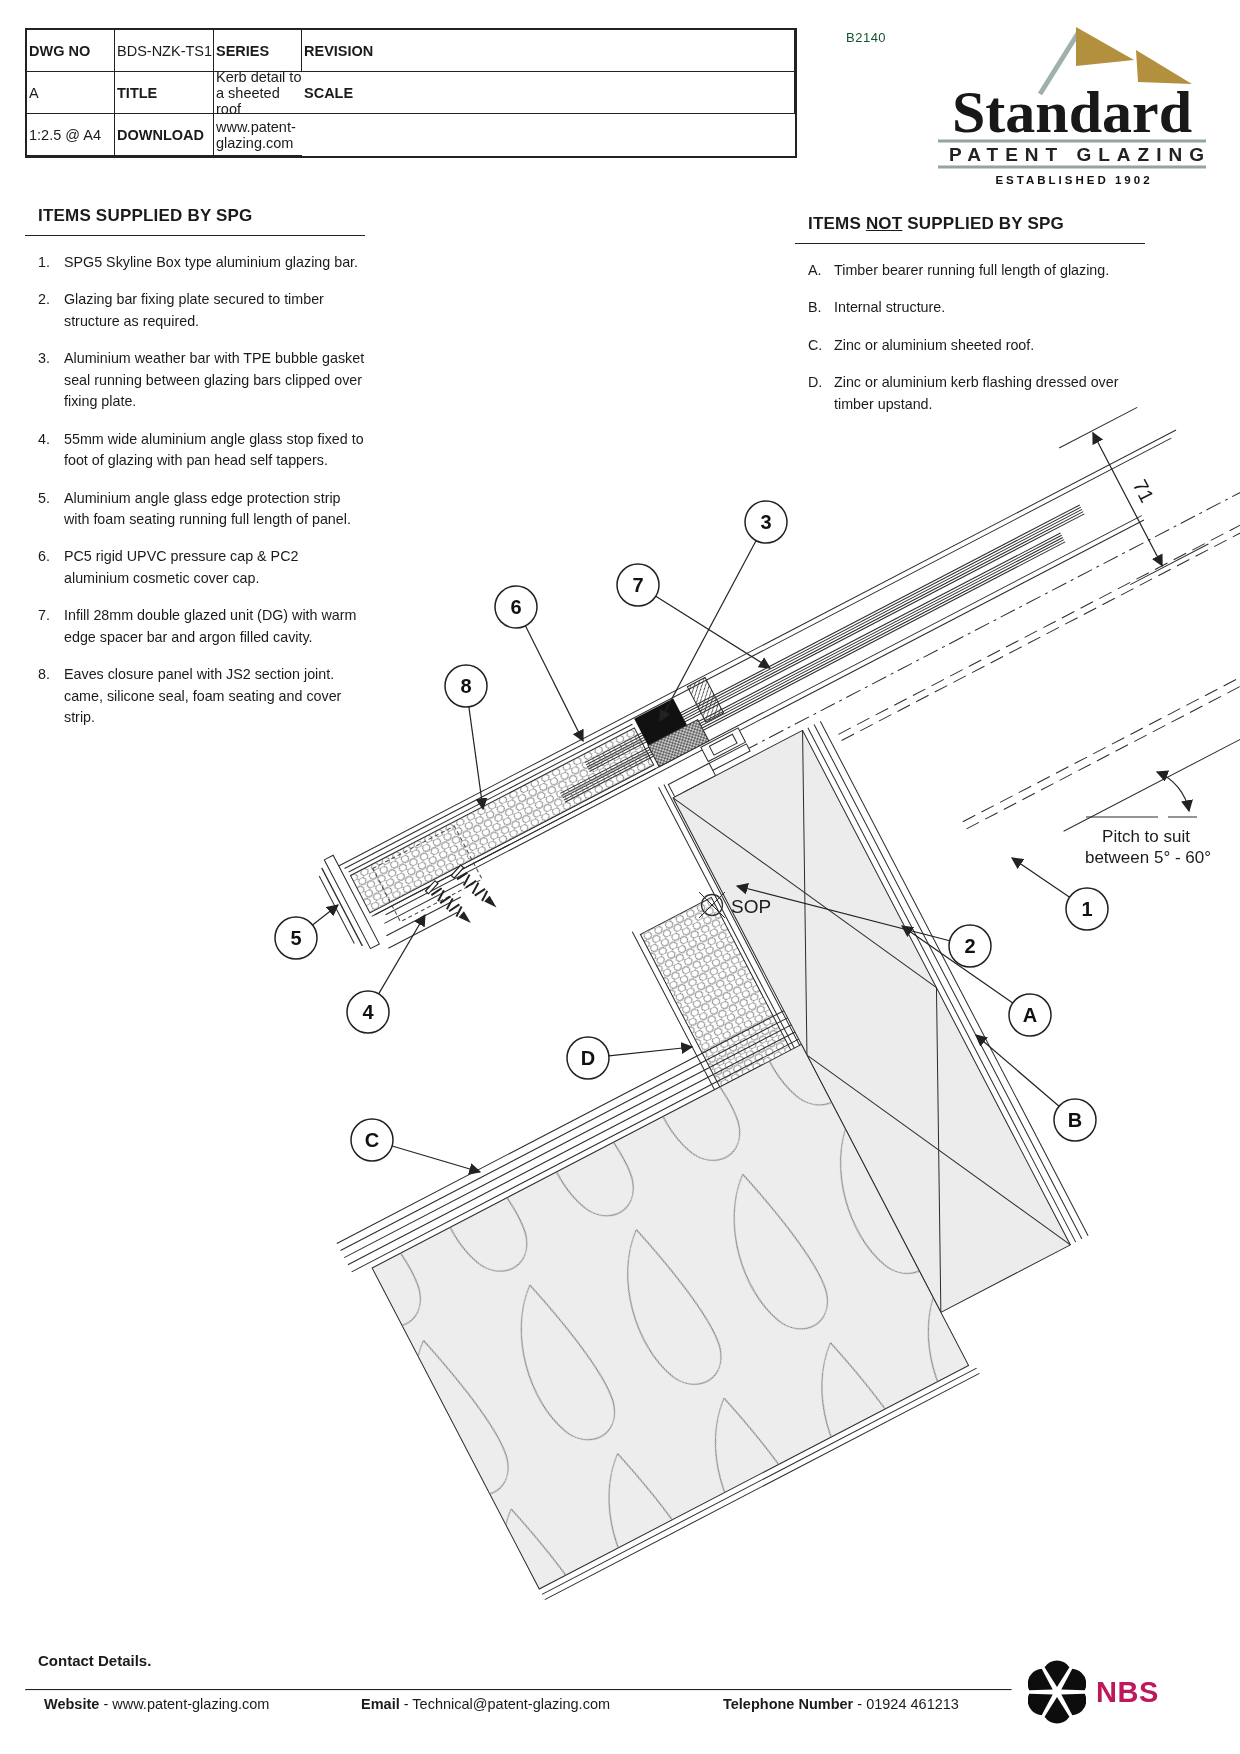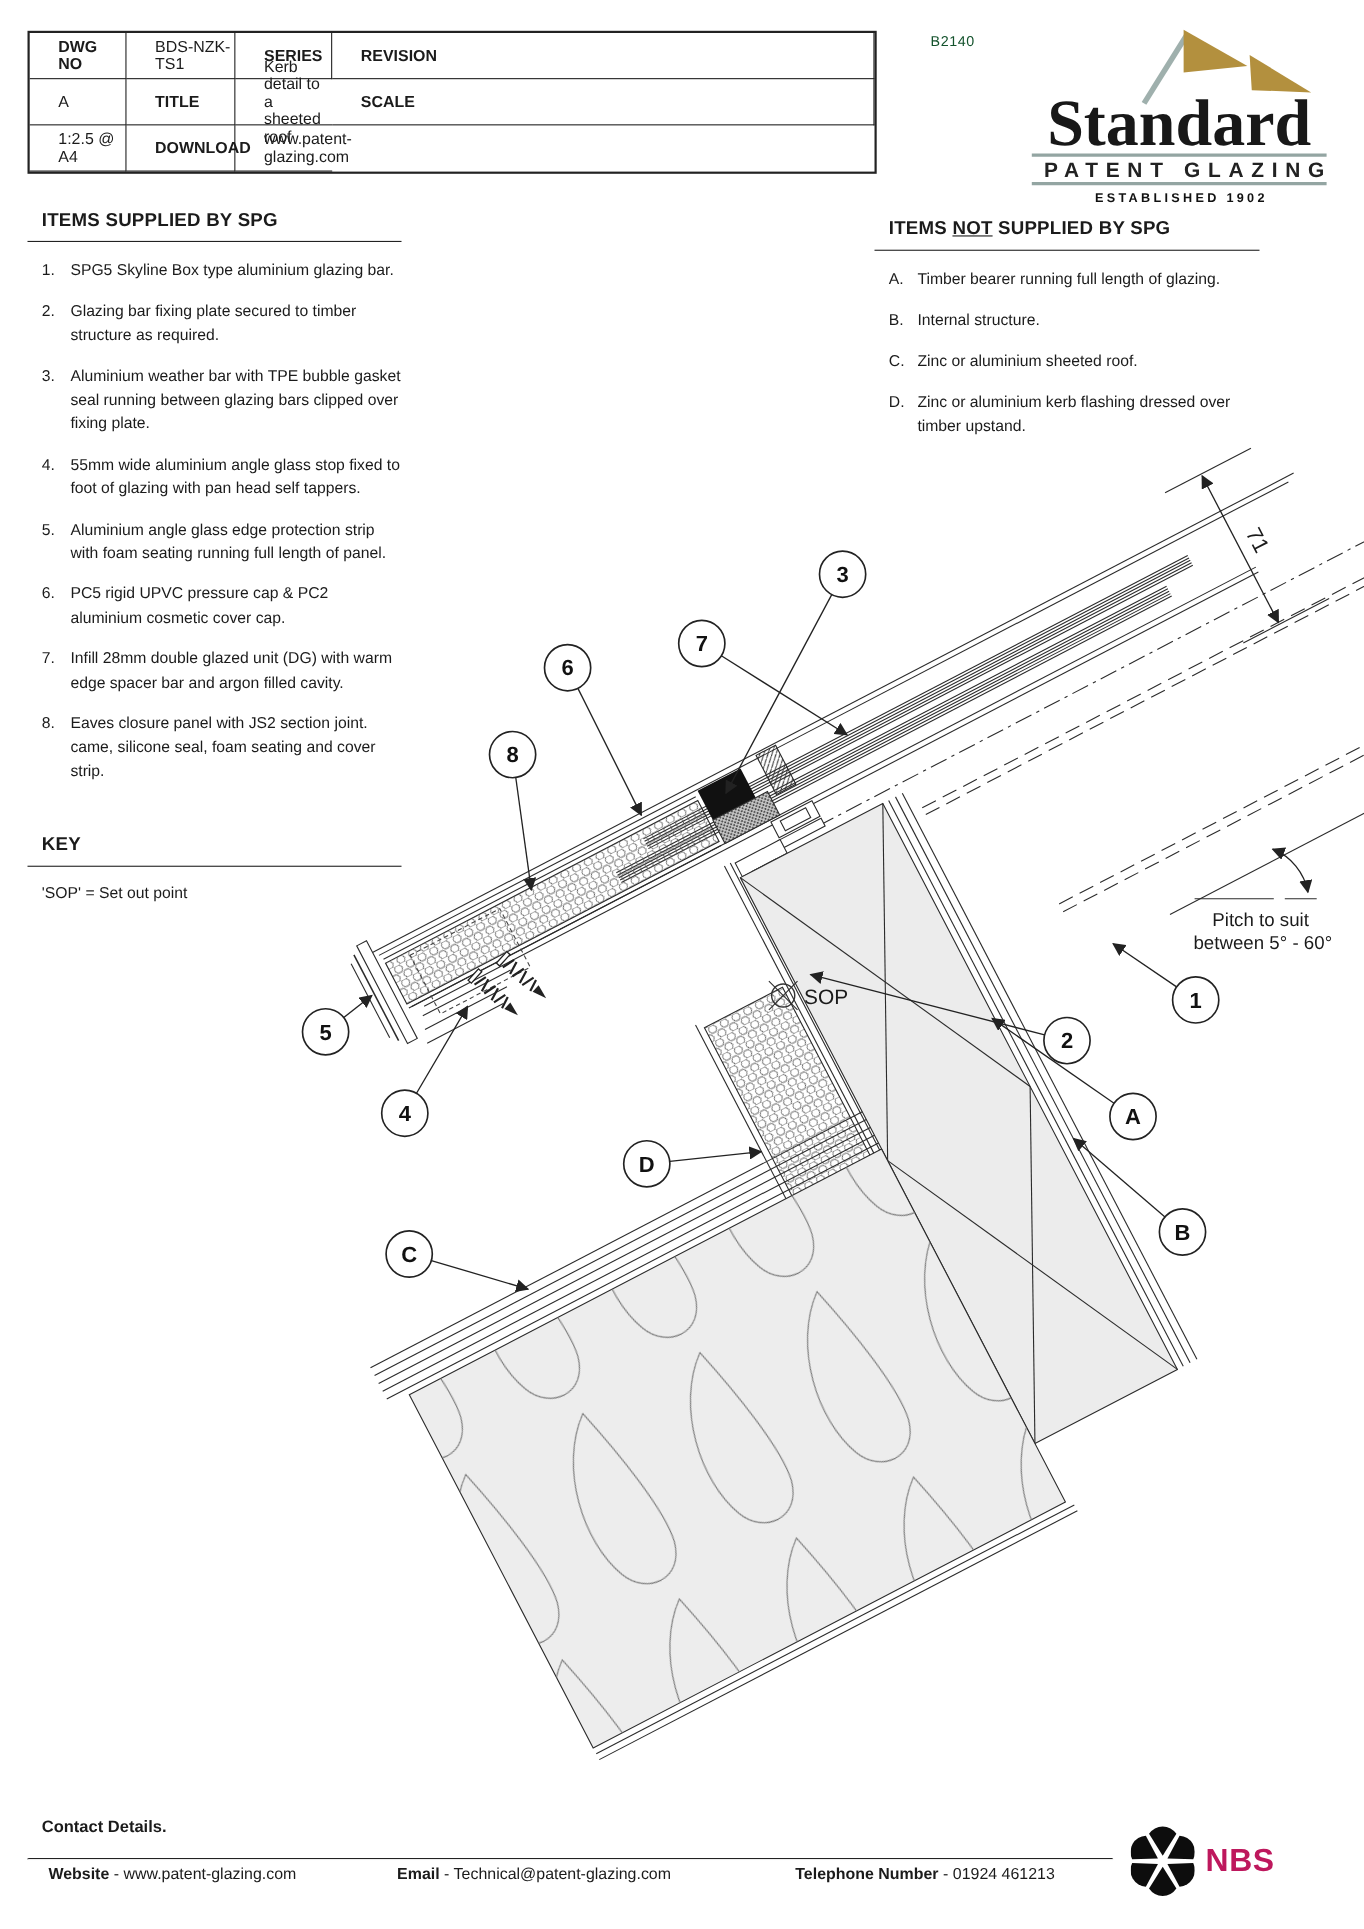--- a/index.html
+++ b/index.html
@@ -3,34 +3,34 @@
 <meta charset="utf-8">
 <style>
   html,body{margin:0;padding:0;background:#fff;}
   #page{position:relative;width:1240px;height:1754px;background:#fff;overflow:hidden;
         font-family:"Liberation Sans",sans-serif;color:#1b1b1b;}
 
   
   .tblock{position:absolute;left:25px;top:28px;width:768px;border:2px solid #222;
           display:grid;grid-template-columns:88px 99px 88px 1fr;grid-auto-rows:42px;}
   .tblock .cell{border-bottom:1.5px solid #222;border-right:1.5px solid #222;
-                display:flex;align-items:center;padding-left:26px;font-size:14.5px;}
+                display:flex;align-items:center;padding-left:2px;font-size:14.5px;}
   .tblock .cell.last-col{border-right:none;}
   .tblock .lab{font-weight:700;}
   .wmark{position:absolute;left:846px;top:30px;font-size:13px;color:#14532d;letter-spacing:.5px;}
 
   
   #logo-svg{position:absolute;left:920px;top:22px;}
   .logo-name{font-family:"Liberation Serif",serif;font-weight:700;font-size:60px;fill:#181818;}
   .logo-sub{font-weight:700;font-size:19px;letter-spacing:7px;fill:#222;}
   .logo-est{font-weight:700;font-size:11.5px;letter-spacing:3px;fill:#111;}
 
   
   .col{position:absolute;}
-  .col h2{margin:0 0 9px 13px;font-size:17px;font-weight:700;letter-spacing:.2px;}
+  .col h2{margin:16px 0 9px 13px;font-size:17px;font-weight:700;letter-spacing:.2px;}
   .col h2 .und{text-decoration:underline;}
   .rule{border:none;border-top:1.5px solid #222;margin:0 0 16px 0;}
   .itemlist{list-style:none;margin:0;padding:0 0 0 13px;}
   .itemlist li{display:flex;margin-bottom:16px;font-size:14.3px;line-height:1.5;}
   .itemlist .num{flex:0 0 26px;}
   .itemlist .txt{flex:1;}
 
   #supplied{left:25px;top:190px;width:340px;}
   #notsupplied{left:795px;top:198px;width:350px;}
   #keyblock{left:25px;top:758px;width:340px;}
@@ -160,25 +160,20 @@
           <span class="txt">Zinc or aluminium sheeted roof.</span>
         </li>
 
         <li>
           <span class="num">D.</span>
           <span class="txt">Zinc or aluminium kerb flashing dressed over timber upstand.</span>
         </li>
       </ol>
   </div>
 
-  <div class="col" id="keyblock">
-    <h2>KEY</h2>
-    <hr class="rule">
-    <div class="keytext">'SOP' = Set out point</div>
-  </div>
 
   <svg id="dwg" width="1240" height="1260" viewBox="0 400 1240 1260">
     <defs>
       <marker id="arrow" viewBox="0 0 10 10" refX="9" refY="5" markerWidth="10" markerHeight="10" orient="auto-start-reverse">
         <path d="M0,0 L10,5 L0,10 Z" fill="#222"></path>
       </marker>
       <pattern id="hex" width="12" height="13.86" patternUnits="userSpaceOnUse">
         <path d="M0,3.46 L2,0 L6,0 L8,3.46 L6,6.93 L2,6.93 Z M6,10.39 L8,6.93 L12,6.93 L14,10.39 L12,13.86 L8,13.86 Z M-6,10.39 L-4,6.93 L0,6.93 L2,10.39 L0,13.86 L-4,13.86 Z" fill="none" stroke="#555" stroke-width="0.8"></path>
       </pattern>
       <pattern id="dots" width="4" height="4" patternUnits="userSpaceOnUse">

